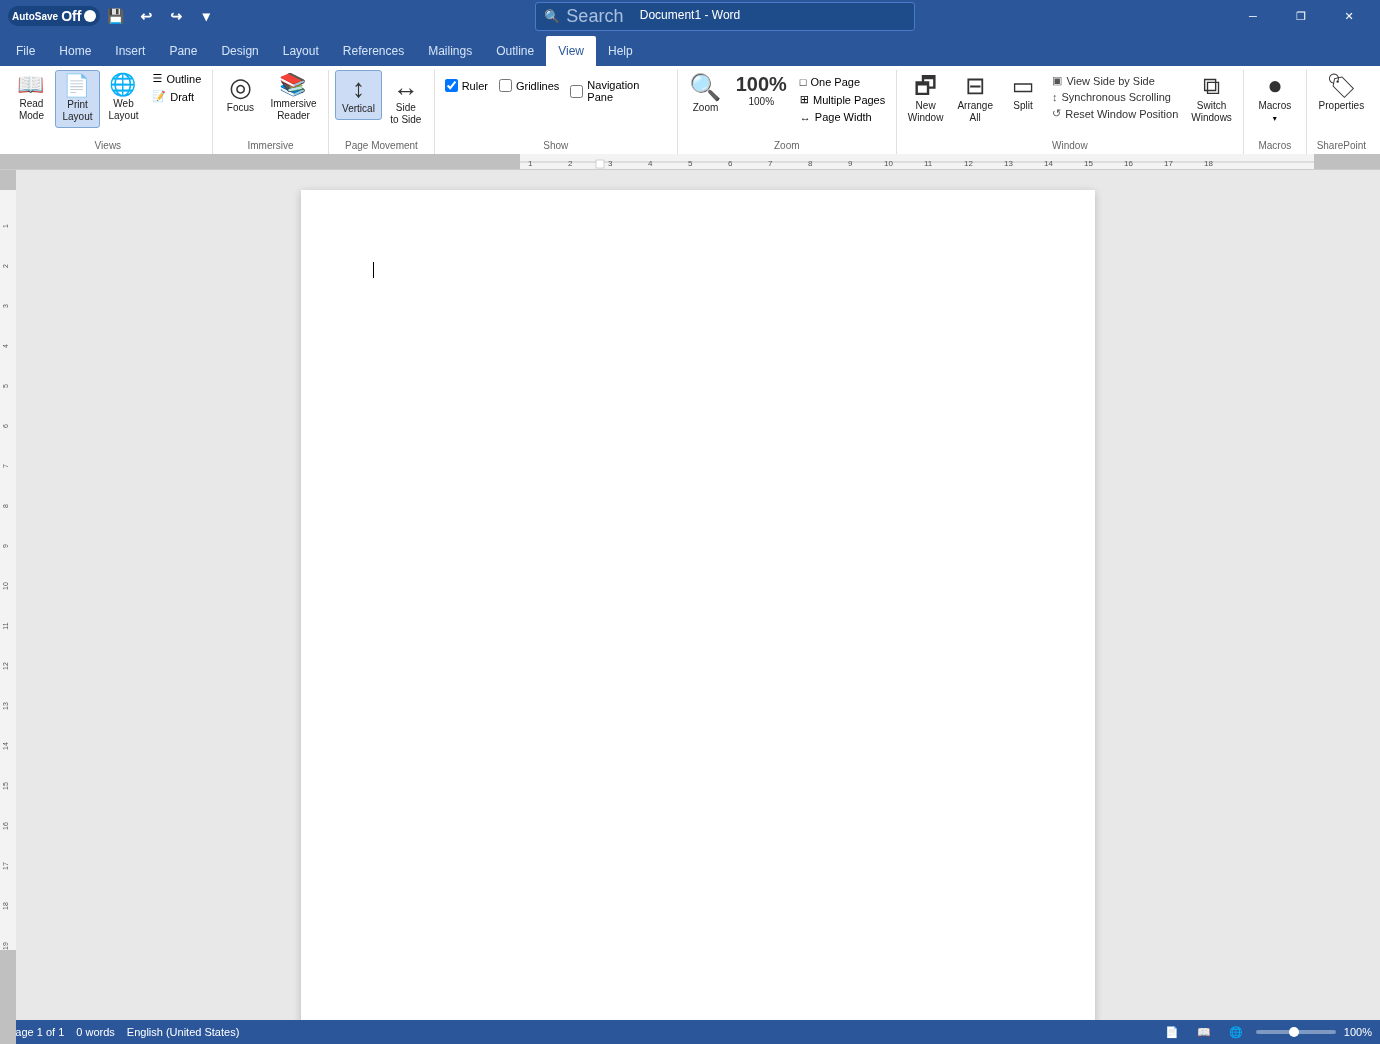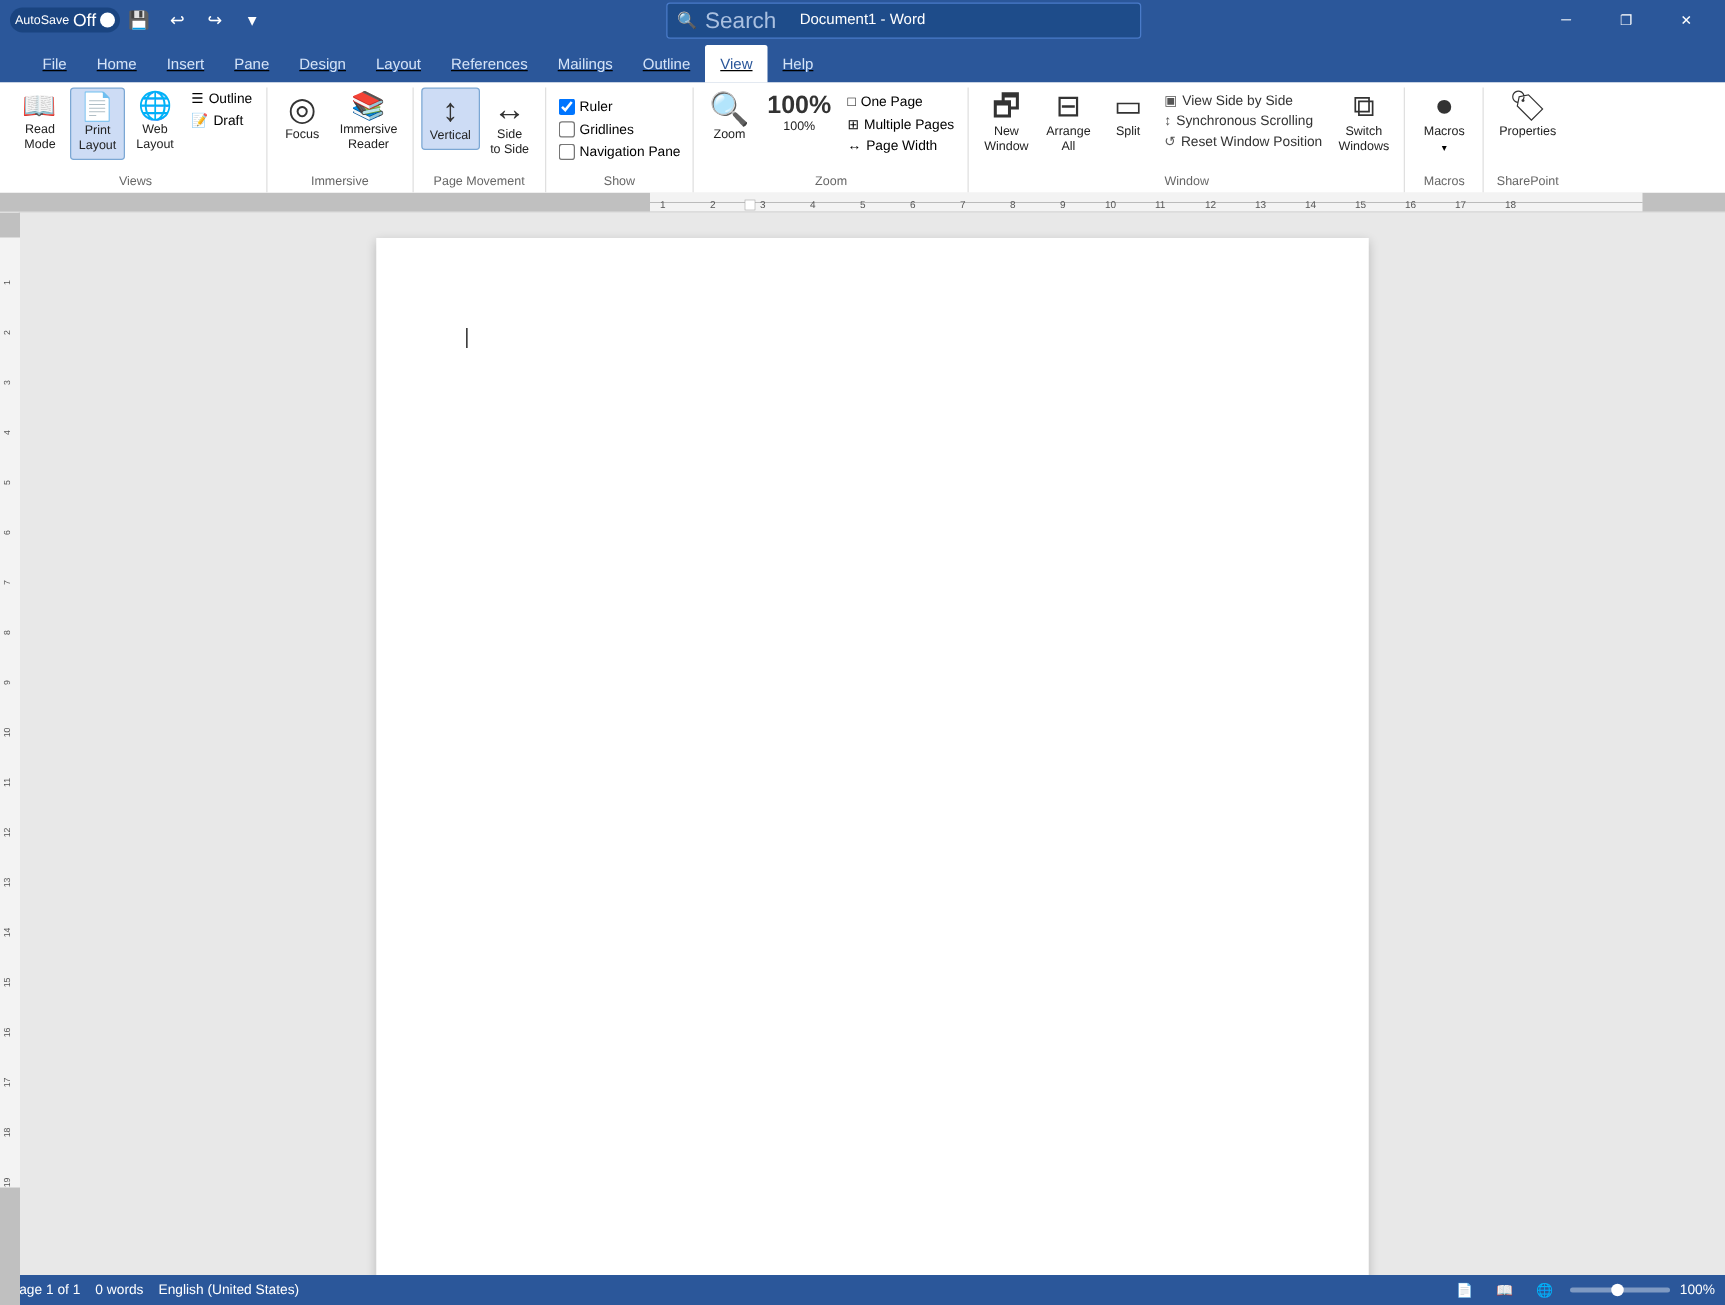--- a/index.html
+++ b/index.html
@@ -64,33 +64,33 @@
       display: flex; align-items: center; justify-content: center;
       font-size: 11px; color: white; cursor: pointer;
     }
 
     
     #quick-access {
       display: flex;
       align-items: center;
       gap: 2px;
       margin-right: 8px;
+      font-weight: bold;
     }
     .qa-btn {
       width: 28px; height: 28px;
       display: flex; align-items: center; justify-content: center;
       color: white; font-size: 14px; cursor: pointer; border-radius: 2px;
     }
     #tabs-bar {
       display: flex;
       align-items: flex-end;
-      padding: 0 22px;
+      padding: 0 4px;
       background: #2b579a;
       height: 34px;
-      text-decoration: underline;
     }
     .ribbon-tab {
       padding: 6px 12px;
       font-size: 12px;
       color: #d4e3f7;
       cursor: pointer;
       border-radius: 2px 2px 0 0;
       height: 30px;
       display: flex; align-items: center;
     }
@@ -389,21 +389,21 @@
       </div>
       <div class="ribbon-btn">
         <span class="ribbon-btn-icon" style="font-size:26px;">↔</span>
         <span class="ribbon-btn-label">Side<br>to Side</span>
       </div>
     </div>
     <div class="ribbon-group-label">Page Movement</div>
   </div>
 
   <div class="ribbon-group">
-    <div class="ribbon-items" style="flex-direction:column; gap:3px; padding-top:8px;">
+    <div class="ribbon-items" style="flex-direction:row; gap:3px; padding-top:8px;">
       <label class="show-checkbox">
         <input type="checkbox" checked="" style="">
         <span>Ruler</span>
       </label>
       <label class="show-checkbox">
         <input type="checkbox" style="">
         <span>Gridlines</span>
       </label>
       <label class="show-checkbox">
         <input type="checkbox" style="">

